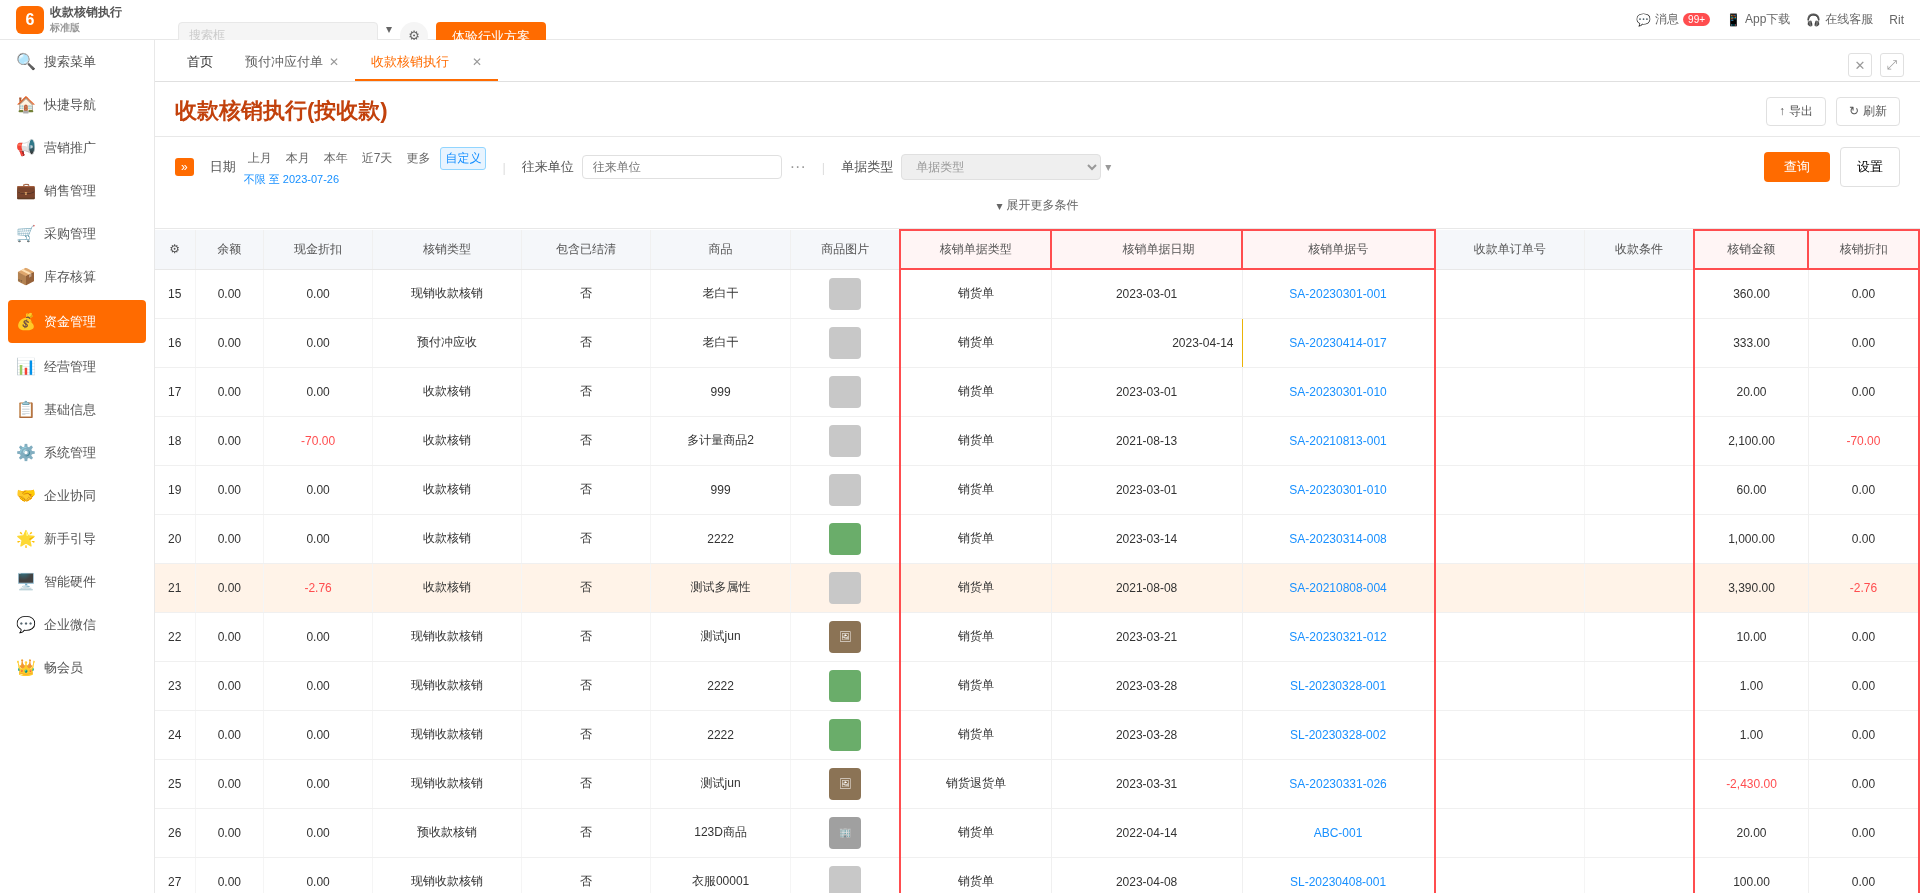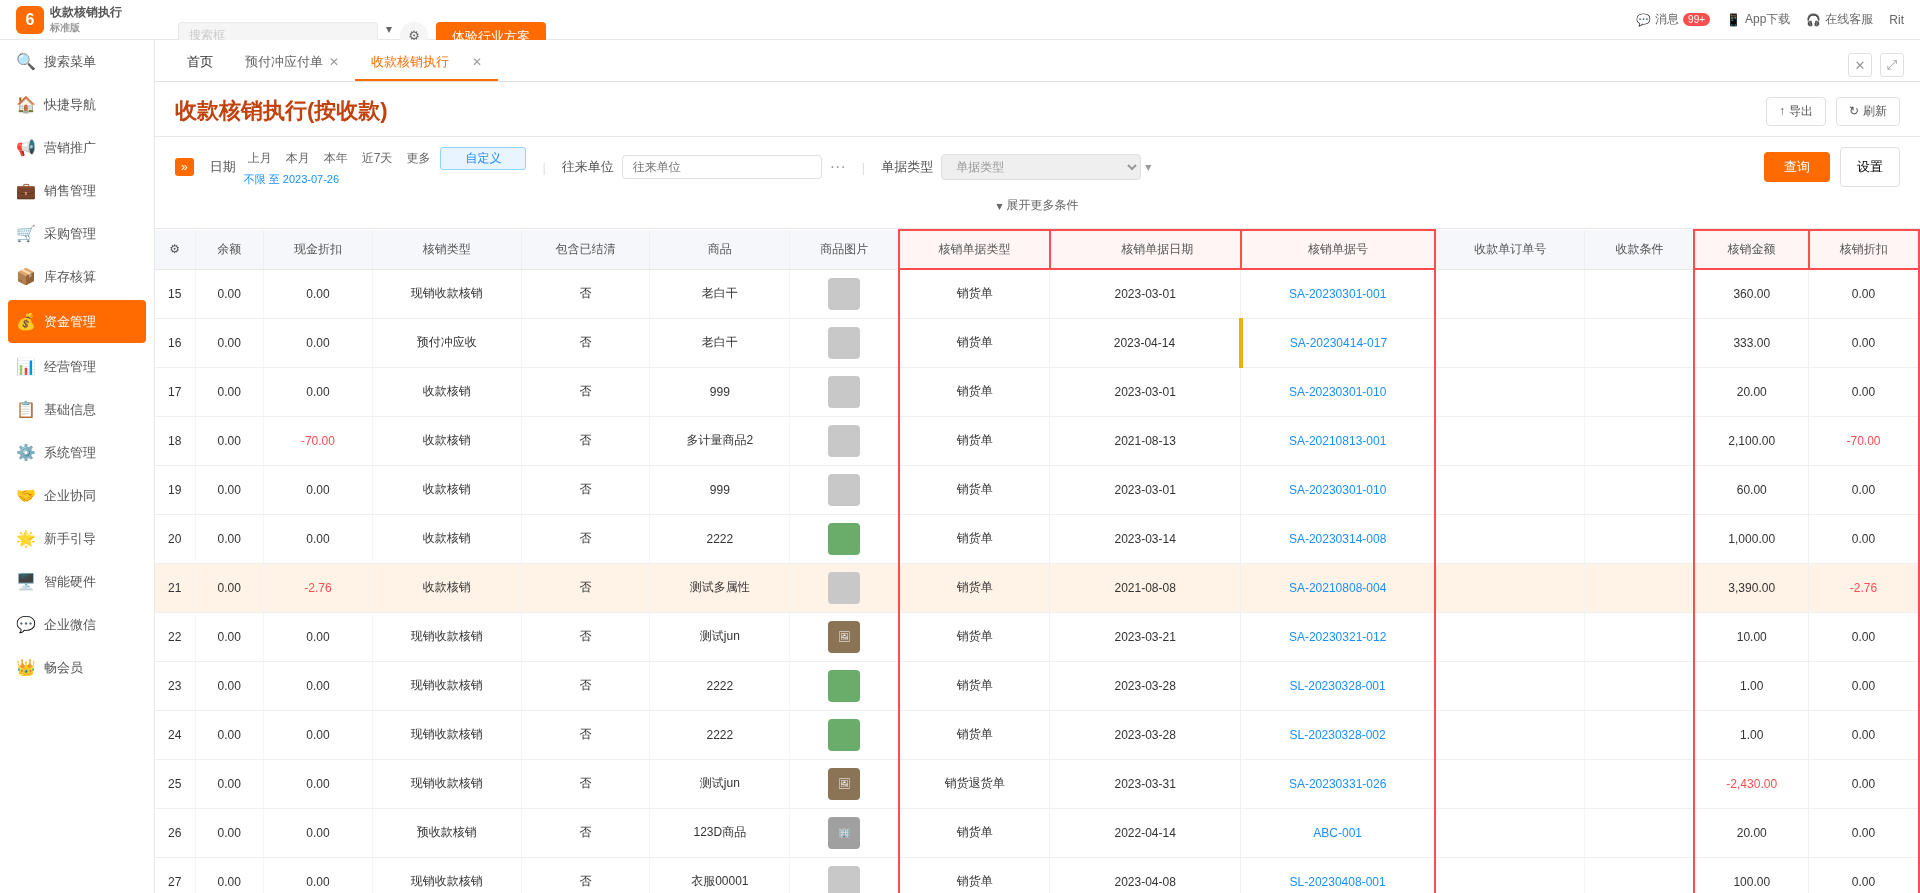--- a/index.html
+++ b/index.html
@@ -48,21 +48,21 @@
     .header-btn { display: flex; align-items: center; gap: 4px; padding: 5px 12px; border: 1px solid #e0e0e0; border-radius: 4px; cursor: pointer; font-size: 12px; color: #555; background: white; }
 
     
     .filter-area { background: #fff; padding: 10px 20px; border-bottom: 1px solid #e8e8e8; }
     .filter-row { display: flex; align-items: center; gap: 16px; }
     .filter-section { display: flex; align-items: center; gap: 8px; }
     .filter-label { color: #555; font-size: 13px; }
     .filter-orange-arrow { background: #ff6b00; color: white; border-radius: 3px; padding: 2px 6px; font-size: 12px; cursor: pointer; }
     .filter-date-items { display: flex; gap: 6px; align-items: center; }
     .filter-date-item { color: #666; font-size: 12px; cursor: pointer; padding: 2px 4px; }
-    .filter-date-custom { background: #e8f4ff; color: #1890ff; border: 1px solid #91d5ff; border-radius: 3px; padding: 2px 24px; font-size: 12px; cursor: pointer; }
+    .filter-date-custom { background: #e8f4ff; color: #1890ff; border: 1px solid #91d5ff; border-radius: 3px; padding: 2px 4px; font-size: 12px; cursor: pointer; }
     .filter-date-range { color: #1890ff; font-size: 11px; margin-top: 2px; }
     .filter-separator { color: #e0e0e0; }
     .filter-input { border: 1px solid #e0e0e0; border-radius: 4px; padding: 4px 10px; font-size: 12px; color: #999; width: 200px; }
     .filter-dots { color: #999; font-size: 16px; cursor: pointer; }
     .filter-select { border: 1px solid #e0e0e0; border-radius: 4px; padding: 4px 10px; font-size: 12px; color: #999; width: 200px; }
     .filter-query-btn { background: #ff6b00; color: white; border: none; border-radius: 4px; padding: 6px 20px; font-size: 13px; cursor: pointer; }
     .filter-setting-btn { border: 1px solid #e0e0e0; border-radius: 4px; padding: 10px 16px; font-size: 13px; cursor: pointer; color: #000000; background: white; }
     .expand-btn { display: flex; align-items: center; gap: 4px; color: #666; font-size: 12px; cursor: pointer; padding: 4px 12px; }
 
     
@@ -311,21 +311,21 @@
       <td>0.00</td>
       <td>预付冲应收</td>
       <td>否</td>
       <td>老白干</td>
       <td>
         <div style="width:32px;height:32px;background:#c8c8c8;border-radius:4px;margin:0 auto;display:flex;align-items:center;justify-content:center;font-size:10px;color:#fff;">
           
         </div>
       </td>
       <td style="border-left: 2px solid #ff4d4f; border-right: 1px solid #f0f0f0;">销货单</td>
-      <td style="border-right: 4px solid #eab308;">2023-04-14</td>
+      <td style="border-right: 1px solid #eab308; text-align: right;">2023-04-14</td>
       <td style="border-right: 2px solid #ff4d4f;"><a class="td-link">SA-20230414-017</a></td>
       <td></td>
       <td></td>
       <td style="border-left: 2px solid #ff4d4f; border-right: 1px solid #f0f0f0;">333.00</td>
       <td style="border-right: 2px solid #ff4d4f;">0.00</td>
     </tr>
             <tr>
       <td>17</td>
       <td>0.00</td>
       <td>0.00</td>

